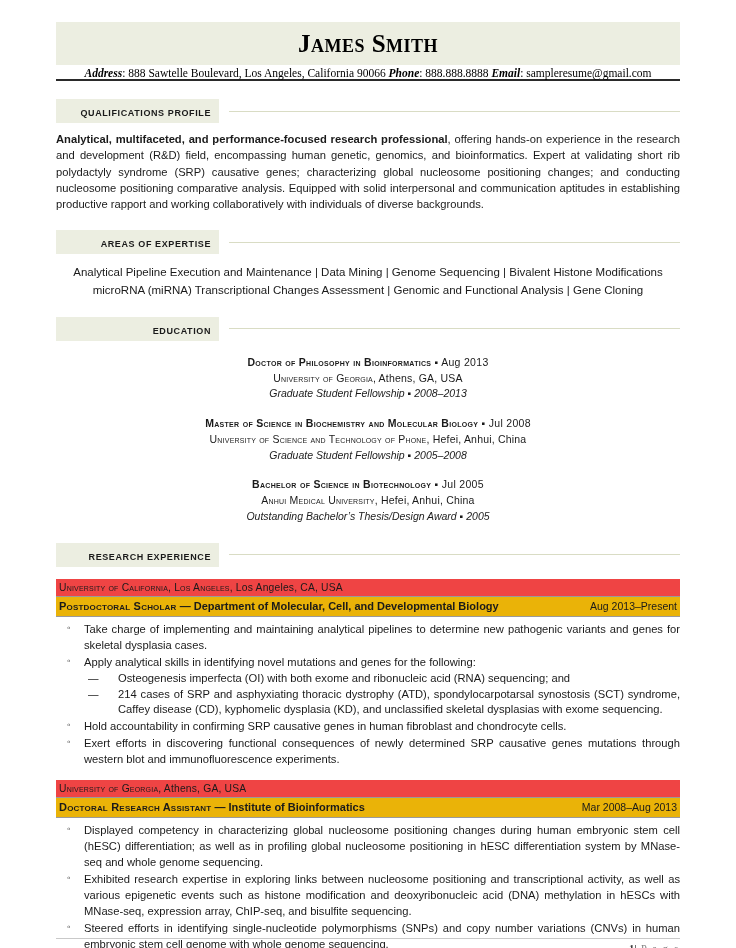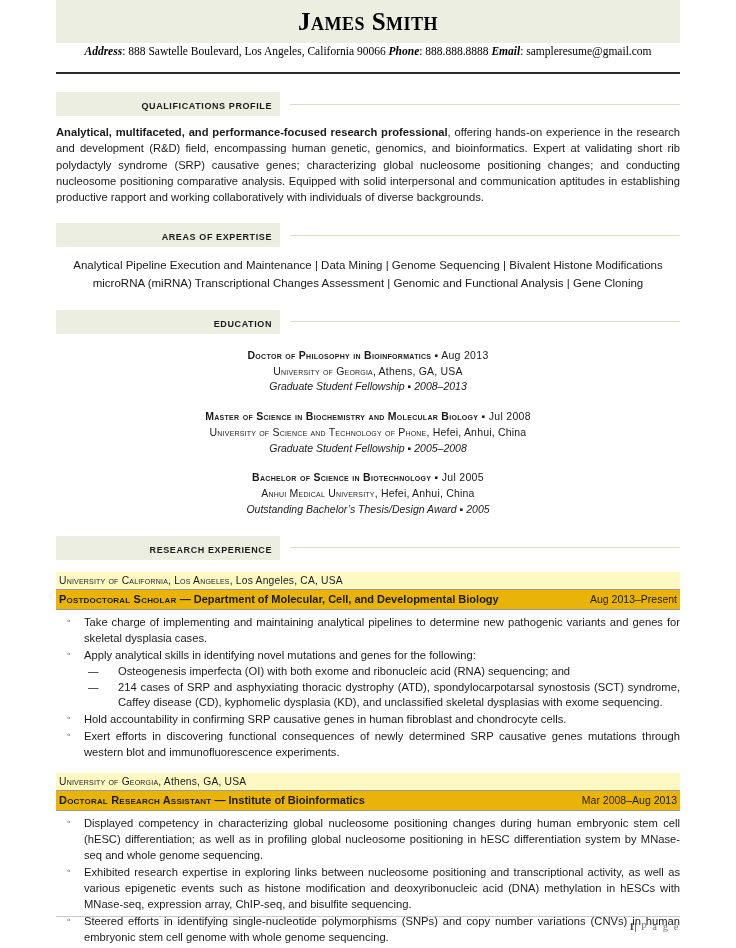--- a/index.html
+++ b/index.html
@@ -20,56 +20,57 @@
     height: 948px;
     box-sizing: border-box;
     padding: 0 56px;
   }
 
   
   .name-band {
     background: #eceee1;
     text-align: center;
     padding: 9px 0 8px 0;
+    margin-top: 22px;
   }
   .name-band .name {
     font-family: "Liberation Serif", serif;
     font-size: 25px;
     font-weight: bold;
     font-variant: small-caps;
     letter-spacing: 0.5px;
     color: #000;
     line-height: 1.05;
   }
   .contact-line {
     font-family: "Liberation Serif", serif;
     font-size: 11.5px;
     text-align: center;
     color: #000;
-    padding: 2px 0 15px 0;
+    padding: 2px 0 0 0;
     white-space: nowrap;
   }
   .contact-line .lbl {
     font-weight: bold;
     font-style: italic;
   }
   .header-rule {
     border-bottom: 2.5px solid #2a2a2a;
     margin-bottom: 0;
   }
 
   
   .section-head {
     display: flex;
     align-items: center;
     margin-top: 18px;
     margin-bottom: 8px;
   }
   .section-head .label-box {
-    width: 224px;
+    width: 163px;
     background: #eceee1;
     padding: 3px 8px 3px 0;
     box-sizing: border-box;
     text-align: right;
   }
   .section-head .label-text {
     font-family: "Liberation Sans", sans-serif;
     font-size: 9px;
     font-weight: bold;
     font-variant: small-caps;
@@ -132,21 +133,21 @@
     font-style: italic;
     line-height: 1.5;
   }
   .edu-top { margin-top: 14px; }
 
   
   .job {
     margin-top: 12px;
   }
   .job-org {
-    background: #fef9c3;
+    background: #ef4444;
     font-size: 10.3px;
     font-variant: small-caps;
     letter-spacing: 0.2px;
     padding: 2px 3px 1px 3px;
     line-height: 1.4;
   }
   .job-org .plain { font-variant: normal; }
   .job-title-row {
     display: flex;
     justify-content: space-between;

